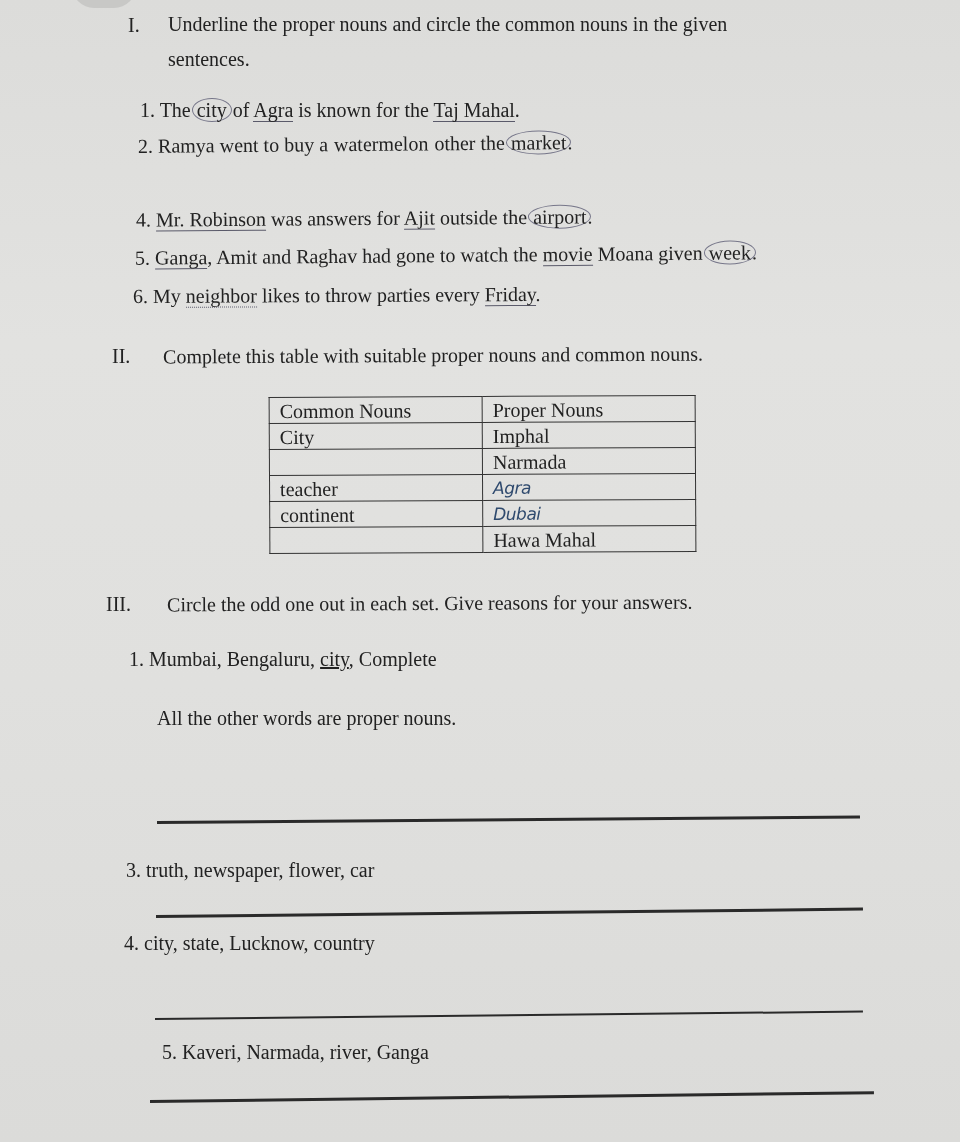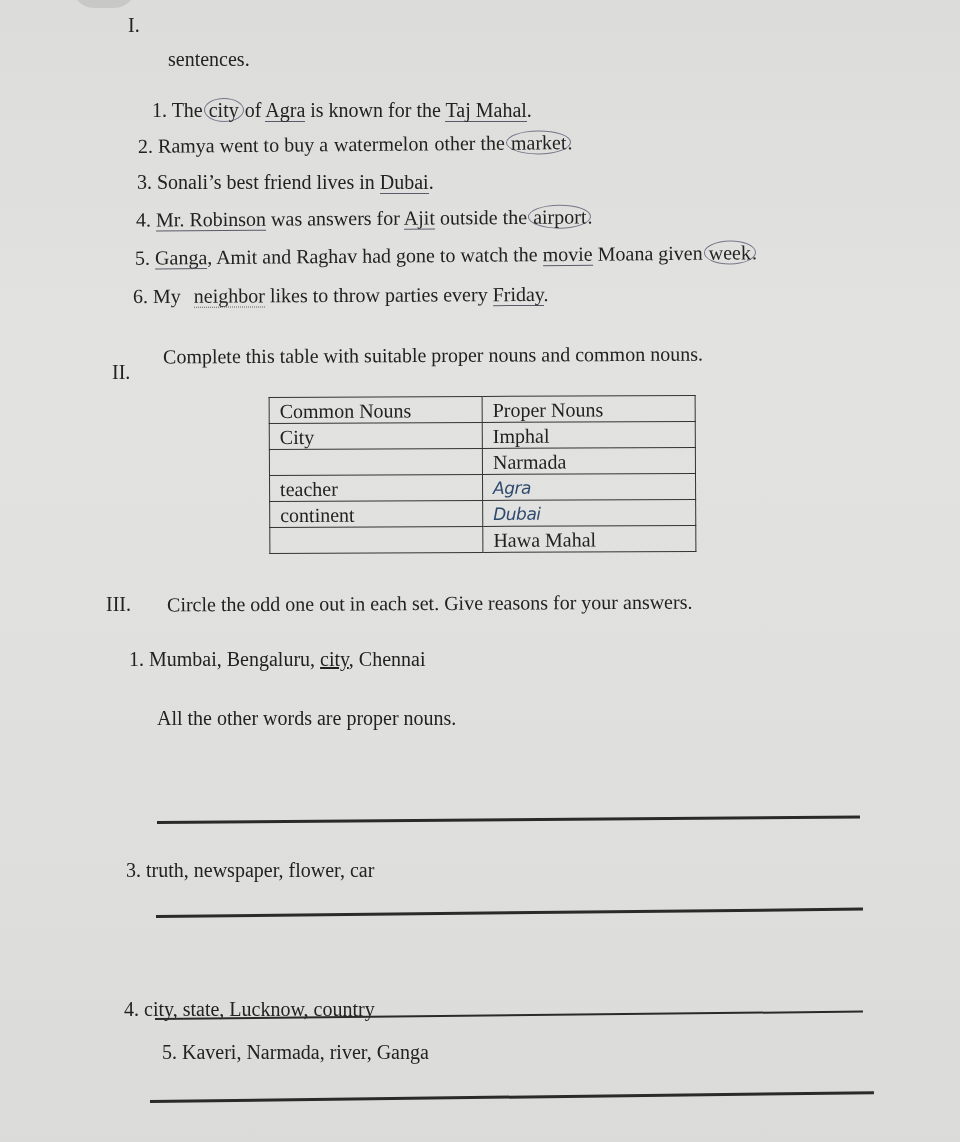--- a/index.html
+++ b/index.html
@@ -73,53 +73,50 @@
       transform-origin: left center;
     }
   </style>
 </head>
 <body>
 
 <div class="page">
   <div class="stamp"></div>
 
   <span class="abs sec-num" style="left:128px; top:14px;">I.</span>
+  <span class="abs sec-text" style="left:168px; top:13px;">Underline the proper nouns and circle the common nouns in the given</span>
   <span class="abs sec-text" style="left:168px; top:48px;">sentences.</span>
 
-  <div class="abs item" style="left:152px; top:99px;text-align:right;">
+  <div class="abs item" style="left:140px; top:99px;text-align:right;">
     <span>1.</span>
     <span>The </span><span class="hand-circle">city</span><span> of </span><span class="hand-underline">Agra</span><span> is known for the </span><span class="hand-underline">Taj Mahal</span><span>.</span>
   </div>
 
   <div class="abs item" style="left:138px; top:133px; transform:rotate(-0.5deg);">
     <span>2.</span>
     <span>Ramya</span><span> went to buy a </span><span class="hand-circle" style="border-color:transparent;">watermelon</span><span> other the </span><span class="hand-circle">market</span><span>.</span>
   </div>
 
-  <div class="abs item" style="left:137px; top:171px;">
-    <span>3.</span>
-    <span>Sonali</span><span>’s best </span><span>friend</span><span> lives in </span><span class="hand-underline">Dubai</span><span>.</span>
-  </div>
 
   <div class="abs item" style="left:136px; top:207px; transform:rotate(-0.4deg);">
     <span>4.</span>
     <span class="hand-underline">Mr. Robinson</span><span> was answers for </span><span class="hand-underline">Ajit</span><span> outside the </span><span class="hand-circle">airport</span><span>.</span>
   </div>
 
   <div class="abs item" style="left:135px; top:244px; transform:rotate(-0.5deg);">
     <span>5.</span>
     <span class="hand-underline">Ganga</span><span>, Amit and Raghav had gone to watch the </span><span class="hand-underline">movie</span><span> Moana given </span><span class="hand-circle">week</span><span>.</span>
   </div>
 
   <div class="abs item" style="left:133px; top:284px; transform:rotate(-0.3deg);">
     <span>6.</span>
-    <span>My </span><span class="hand-underline" style="border-bottom-style:dotted;margin-left:8px;">neighbor</span><span> likes to throw parties every </span><span class="hand-underline">Friday</span><span>.</span>
+    <span>My </span><span class="hand-underline" style="border-bottom-style:dotted;">neighbor</span><span> likes to throw parties every </span><span class="hand-underline">Friday</span><span>.</span>
   </div>
 
-  <span class="abs sec-num" style="left:112px; top:345px;margin-top:16px;">II.</span>
+  <span class="abs sec-num" style="left:112px; top:345px;">II.</span>
   <span class="abs sec-text" style="left:163px; top:344px; transform:rotate(-0.3deg);">Complete this table with suitable proper nouns and common nouns.</span>
 
   <table class="nouns">
     <tbody>
         <tr>
       <td class="c1">Common Nouns</td>
       <td class="c2">Proper Nouns</td>
     </tr>
     <tr>
       <td>City</td>
@@ -142,33 +139,33 @@
       <td>Hawa Mahal</td>
     </tr>
   </tbody>
     </table>
 
   <span class="abs sec-num" style="left:106px; top:593px;">III.</span>
   <span class="abs sec-text" style="left:167px; top:592px; transform:rotate(-0.3deg);">Circle the odd one out in each set. Give reasons for your answers.</span>
 
   <div class="abs item" style="left:129px; top:648px;">
     <span>1.</span>
-    <span>Mumbai, Bengaluru, </span><span class="print-underline">city</span><span>, Chennai</span>
+    <span>Mumbai, Bengaluru, </span><span class="print-underline">city</span><span>, Complete</span>
   </div>
   <span class="abs item" style="left:157px; top:707px;">All the other words are proper nouns.</span>
 
   <div class="answer-line" style="left:157px; top:821px; width:703px; transform:rotate(-0.45deg);"></div>
 
   <div class="abs item" style="left:126px; top:859px;">
     <span>3.</span>
     <span>truth, newspaper, flower, car</span>
   </div>
   <div class="answer-line" style="left:156px; top:915px; width:707px; transform:rotate(-0.6deg);"></div>
 
-  <div class="abs item" style="left:124px; top:998px;">
+  <div class="abs item" style="left:124px; top:932px;">
     <span>4.</span>
     <span>city, state, Lucknow, country</span>
   </div>
   <div class="answer-line" style="left:155px; top:1018px; width:708px; height:2px; transform:rotate(-0.6deg);"></div>
 
   <div class="abs item" style="left:122px; top:1041px;margin-left:40px;">
     <span>5.</span>
     <span>Kaveri, Narmada, river, Ganga</span>
   </div>
   <div class="answer-line" style="left:150px; top:1100px; width:724px; transform:rotate(-0.7deg);"></div>

